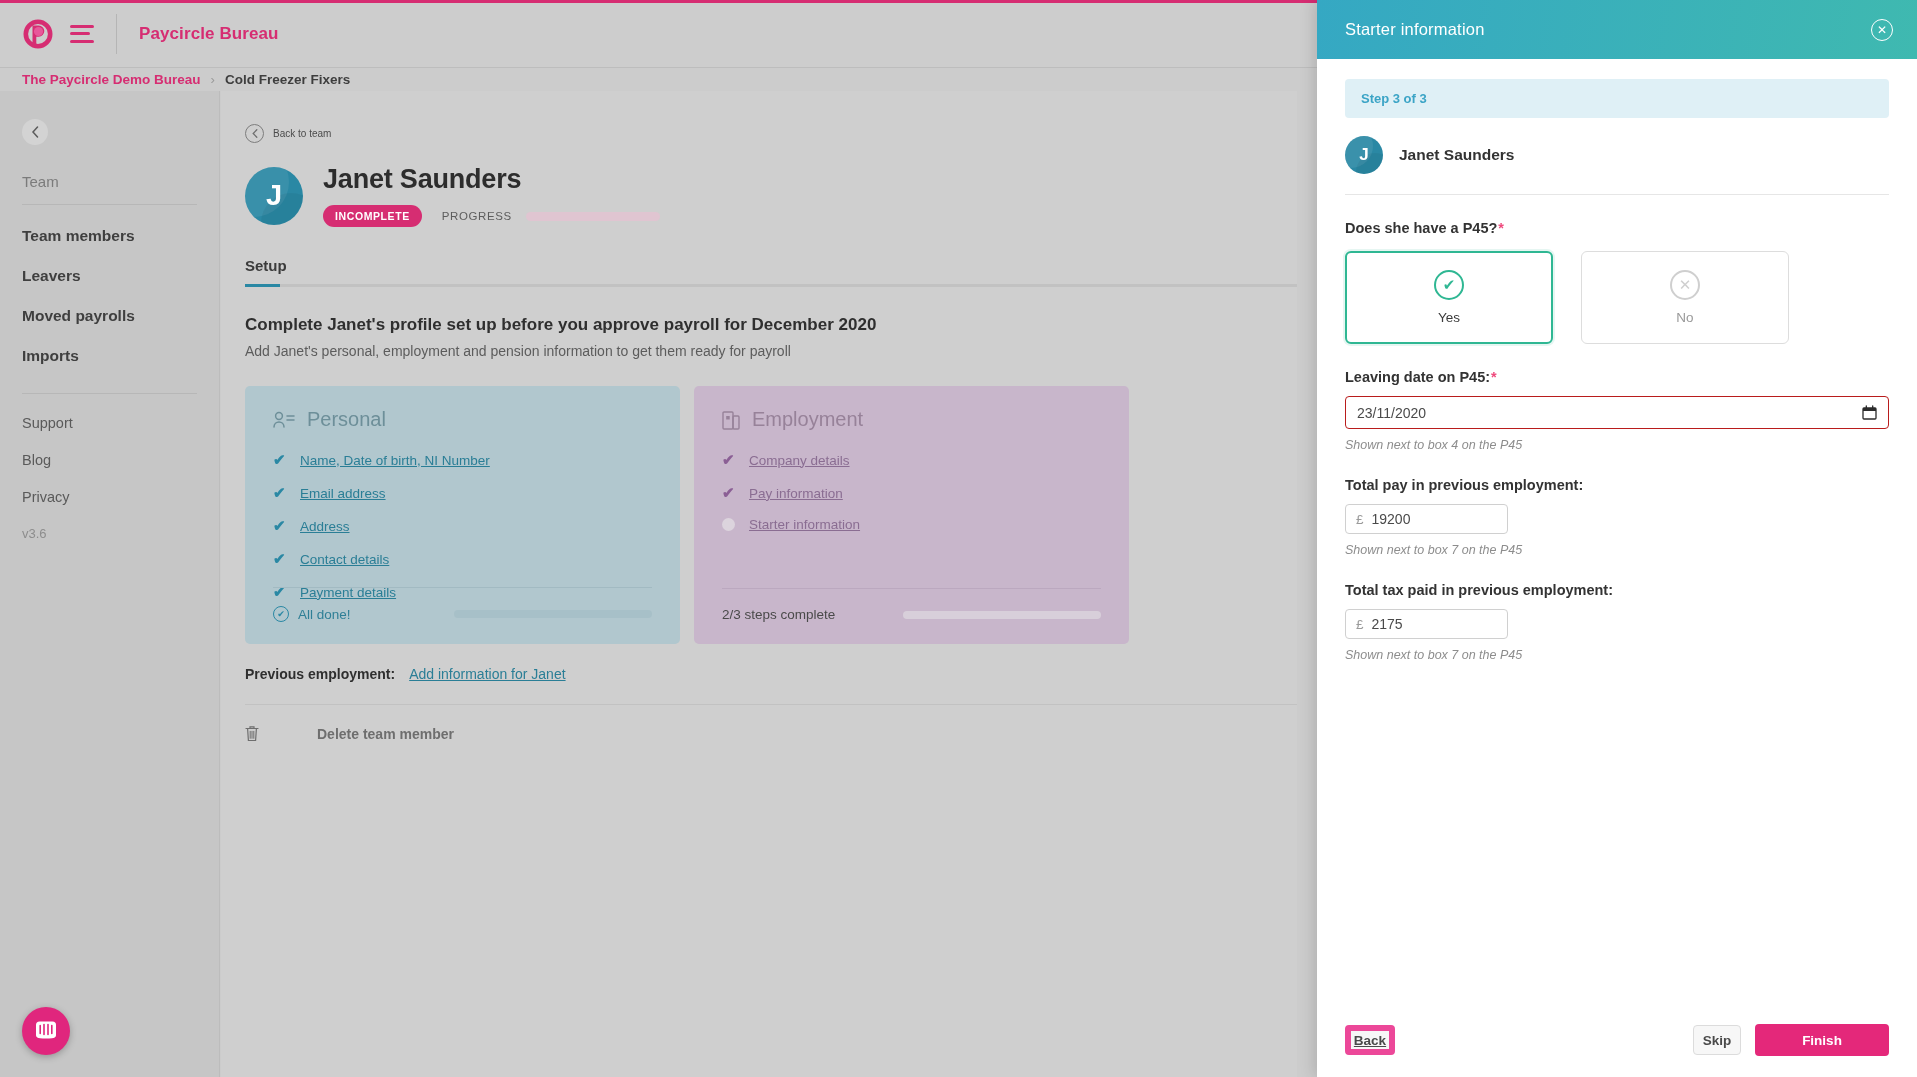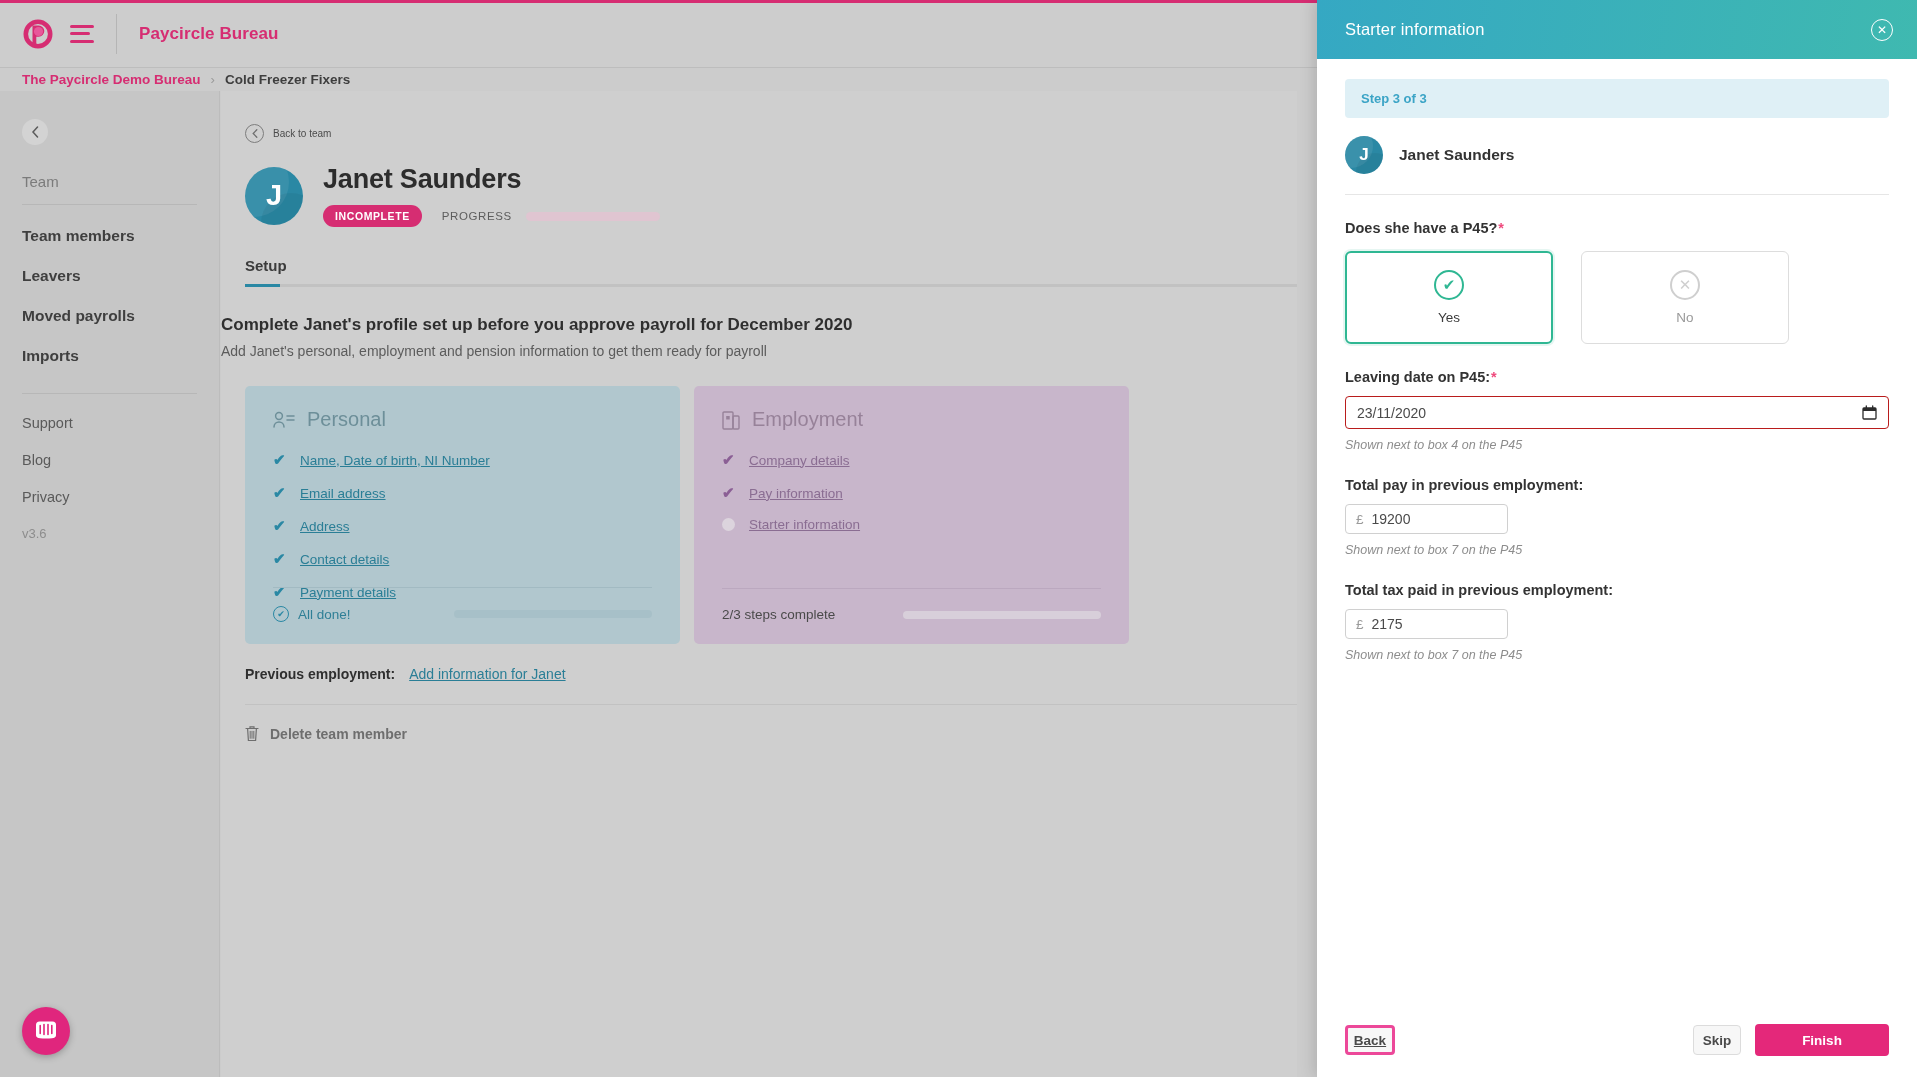--- a/index.html
+++ b/index.html
@@ -91,21 +91,21 @@
   }
   .progress-label { margin-left: 20px; font-size: 11.5px; color: #5d5d5d; letter-spacing: .6px; }
   .progress-track { margin-left: 14px; width: 134px; height: 9px; border-radius: 5px; background: #e0c5d1; }
   .progress-fill { height: 9px; border-radius: 5px; background: #d62d72; }
 
   .tabs { margin-top: 30px; padding-left: 24px; }
   .tab-label { font-size: 15px; font-weight: bold; color: #3b3b3b; cursor: pointer; display:inline-block;}
   .tab-underline-wrap { margin-top: 9px; height: 3px; background: #c2c2c2; width: 1052px; }
   .tab-underline { height: 3px; width: 35px; background: #2a88a4; }
 
-  .section-head { margin-top: 28px; }
+  .section-head { padding-left: 24px; margin-top: 28px; }
   .section-title { font-size: 17px; font-weight: bold; color: #2f2f2f; }
   .section-sub { margin-top: 8px; font-size: 14px; color: #5c5c5c; }
 
   .cards { display: flex; padding-left: 24px; margin-top: 27px; gap: 14px; }
   .card { width: 435px; border-radius: 5px; padding: 22px 28px 0 28px; position: relative; height: 258px;}
   .card.personal { background: #b1c7ce; }
   .card.employment { background: #c8b6cb; }
   .card-head { display: flex; align-items: center; }
   .card-title { margin-left: 12px; font-size: 20px; }
   .card.personal .card-title { color: #6d8f99; }
@@ -134,21 +134,21 @@
   .card.personal .foot-track { background: #a7c0c8; }
   .card.employment .foot-track { background: #d8cfda; }
   .foot-fill { height: 8px; border-radius: 4px; }
   .card.personal .foot-fill { background: #2a8eab; }
   .card.employment .foot-fill { background: #9b7ea6; }
 
   .prev-emp { padding-left: 24px; margin-top: 22px; display: flex; align-items: center; }
   .prev-emp-label { font-size: 14px; font-weight: bold; color: #2f2f2f; }
   .prev-emp-link { margin-left: 14px; font-size: 14px; color: #2a7e96; text-decoration: underline; cursor: pointer;}
   .main-divider { margin: 22px 0 0 24px; width: 1052px; height: 1px; background: #c2c2c2; }
-  .delete-row { padding-left: 24px; margin-top: 20px; display: flex; align-items: center; cursor: pointer; }
+  .delete-row { padding-left: 24px; margin-top: 20px; display: flex; align-items: center; cursor: pointer; gap: 47px; }
   .delete-label { margin-left: 11px; font-size: 14px; font-weight: bold; color: #6e6e6e; }
 
   
   .panel {
     position: absolute; top: 0; right: 0; width: 600px; height: 1077px;
     background: #ffffff; box-shadow: -3px 0 14px rgba(0,0,0,.14);
     display: flex; flex-direction: column;
   }
   .panel-head {
     height: 59px; background: linear-gradient(100deg, #35a8c3 0%, #3fb9b0 100%);
@@ -205,21 +205,21 @@
   .pound { font-size: 13.5px; color: #9a9a9a; margin-right: 8px; }
 
   .panel-foot {
     height: 74px; display: flex; align-items: center; justify-content: space-between;
     padding: 0 28px;
   }
   .btn {
     font-size: 13.5px; font-weight: bold; border-radius: 4px; cursor: pointer;
     display: flex; align-items: center; justify-content: center;
   }
-  .btn-back { width: 50px; height: 30px; background: #f7f7f7; border: 3px solid #ec4899; color: #4a4a4a; text-decoration: underline; }
+  .btn-back { width: 50px; height: 30px; background: #f7f7f7; border: 6px solid #ec4899; color: #4a4a4a; text-decoration: underline; }
   .btn-skip { width: 48px; height: 30px; background: #f7f7f7; border: 1px solid #dcdcdc; color: #4a4a4a; }
   .btn-finish { width: 134px; height: 32px; background: #e4287a; color: #fff; border: none; }
   .foot-right { display: flex; align-items: center; gap: 14px; }
 
   
   .chat-bubble {
     position: absolute; left: 22px; bottom: 22px; width: 48px; height: 48px;
     border-radius: 50%; background: #e0267d; display: flex; align-items: center;
     justify-content: center; cursor: pointer; box-shadow: 0 2px 7px rgba(0,0,0,.25);
   }

